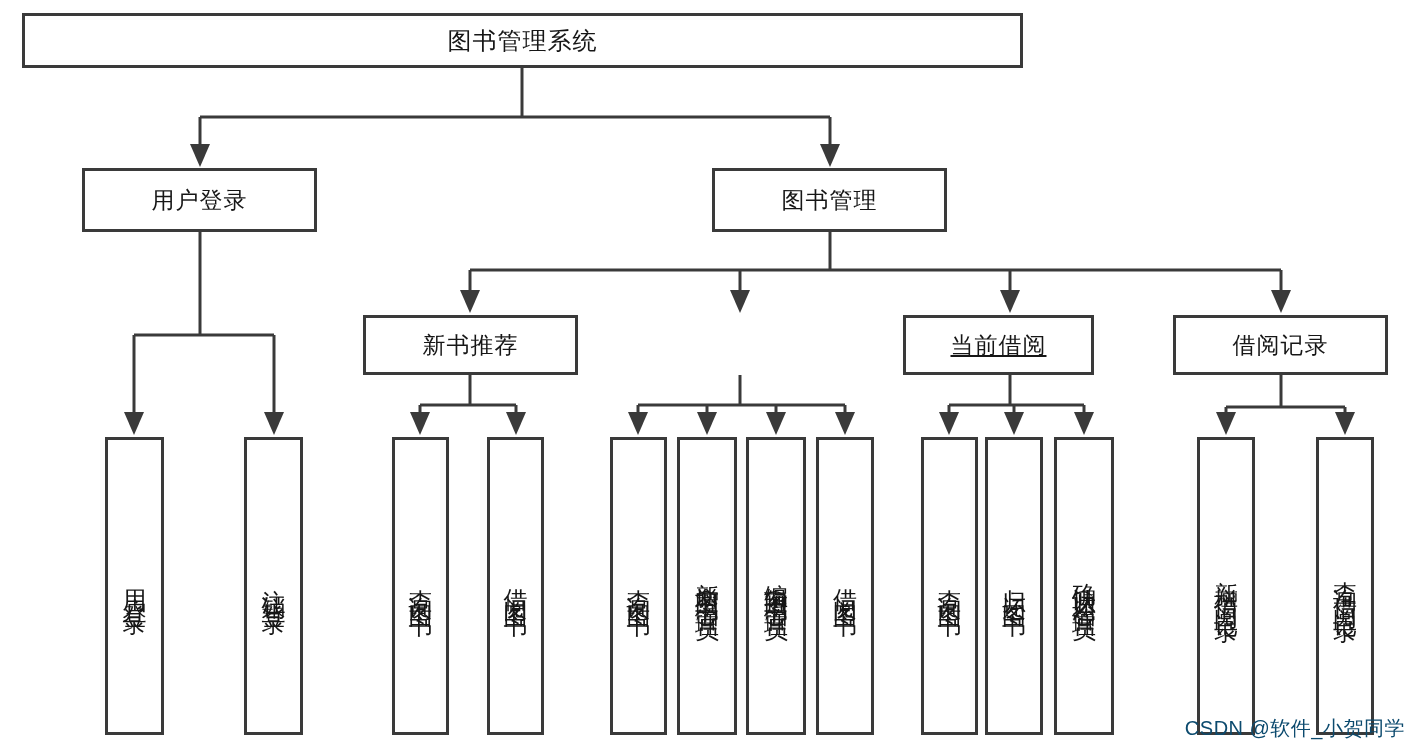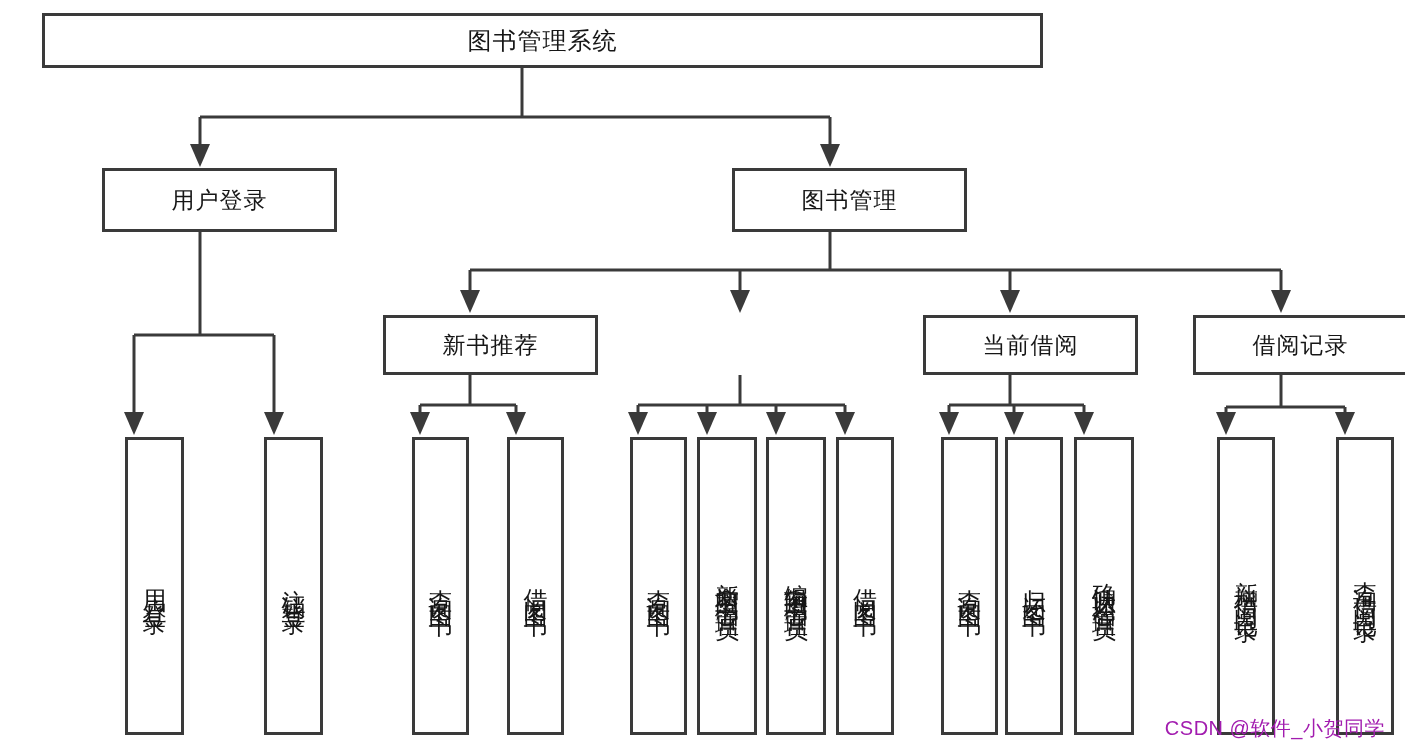--- a/index.html
+++ b/index.html
@@ -22,21 +22,20 @@
   }
   .node {
     position: absolute;
     box-sizing: border-box;
     border: 3px solid #3a3a3a;
     background: #ffffff;
     display: flex;
     align-items: center;
     justify-content: center;
     color: #161616;
-    margin-left: 20px;
   }
   .hlabel {
     font-size: 23px;
     letter-spacing: 1px;
     white-space: nowrap;
   }
   .root-label {
     font-size: 24px;
     letter-spacing: 1px;
   }
@@ -46,24 +45,24 @@
     font-size: 24px;
     letter-spacing: 8px;
     line-height: 1;
     white-space: nowrap;
   }
   .vnode.tight span {
     letter-spacing: 5px;
   }
   .watermark {
     position: absolute;
-    right: 20px;
+    right: 0;
     bottom: 5px;
     font-size: 20px;
-    color: #a21caf;
+    color: #0c4a6e;
     letter-spacing: 0.5px;
     white-space: nowrap;
     pointer-events: none;
   }
 </style>
 </head>
 <body>
 
 <div id="canvas">
 
@@ -143,21 +142,21 @@
   <div class="node" style="left:82px; top:168px; width:235px; height:64px;">
     <span class="hlabel">用户登录</span>
   </div>
   <div class="node" style="left:363px; top:315px; width:215px; height:60px;">
     <span class="hlabel">新书推荐</span>
   </div>
 
   <div class="node" style="left:712px; top:168px; width:235px; height:64px;">
     <span class="hlabel">图书管理</span>
   </div>
-  <div class="node" style="left:903px; top:315px; width:215px; height:60px;">
+  <div class="node" style="left:903px; top:315px; width:191px; height:60px;text-decoration:underline;">
     <span class="hlabel">当前借阅</span>
   </div>
   <div class="node" style="left:1173px; top:315px; width:215px; height:60px;">
     <span class="hlabel">借阅记录</span>
   </div>
 
   <div class="node vnode" style="left:105px; top:437px; width:59px; height:298px;">
     <span>用户登录</span>
   </div>
   <div class="node vnode" style="left:244px; top:437px; width:59px; height:298px;">

